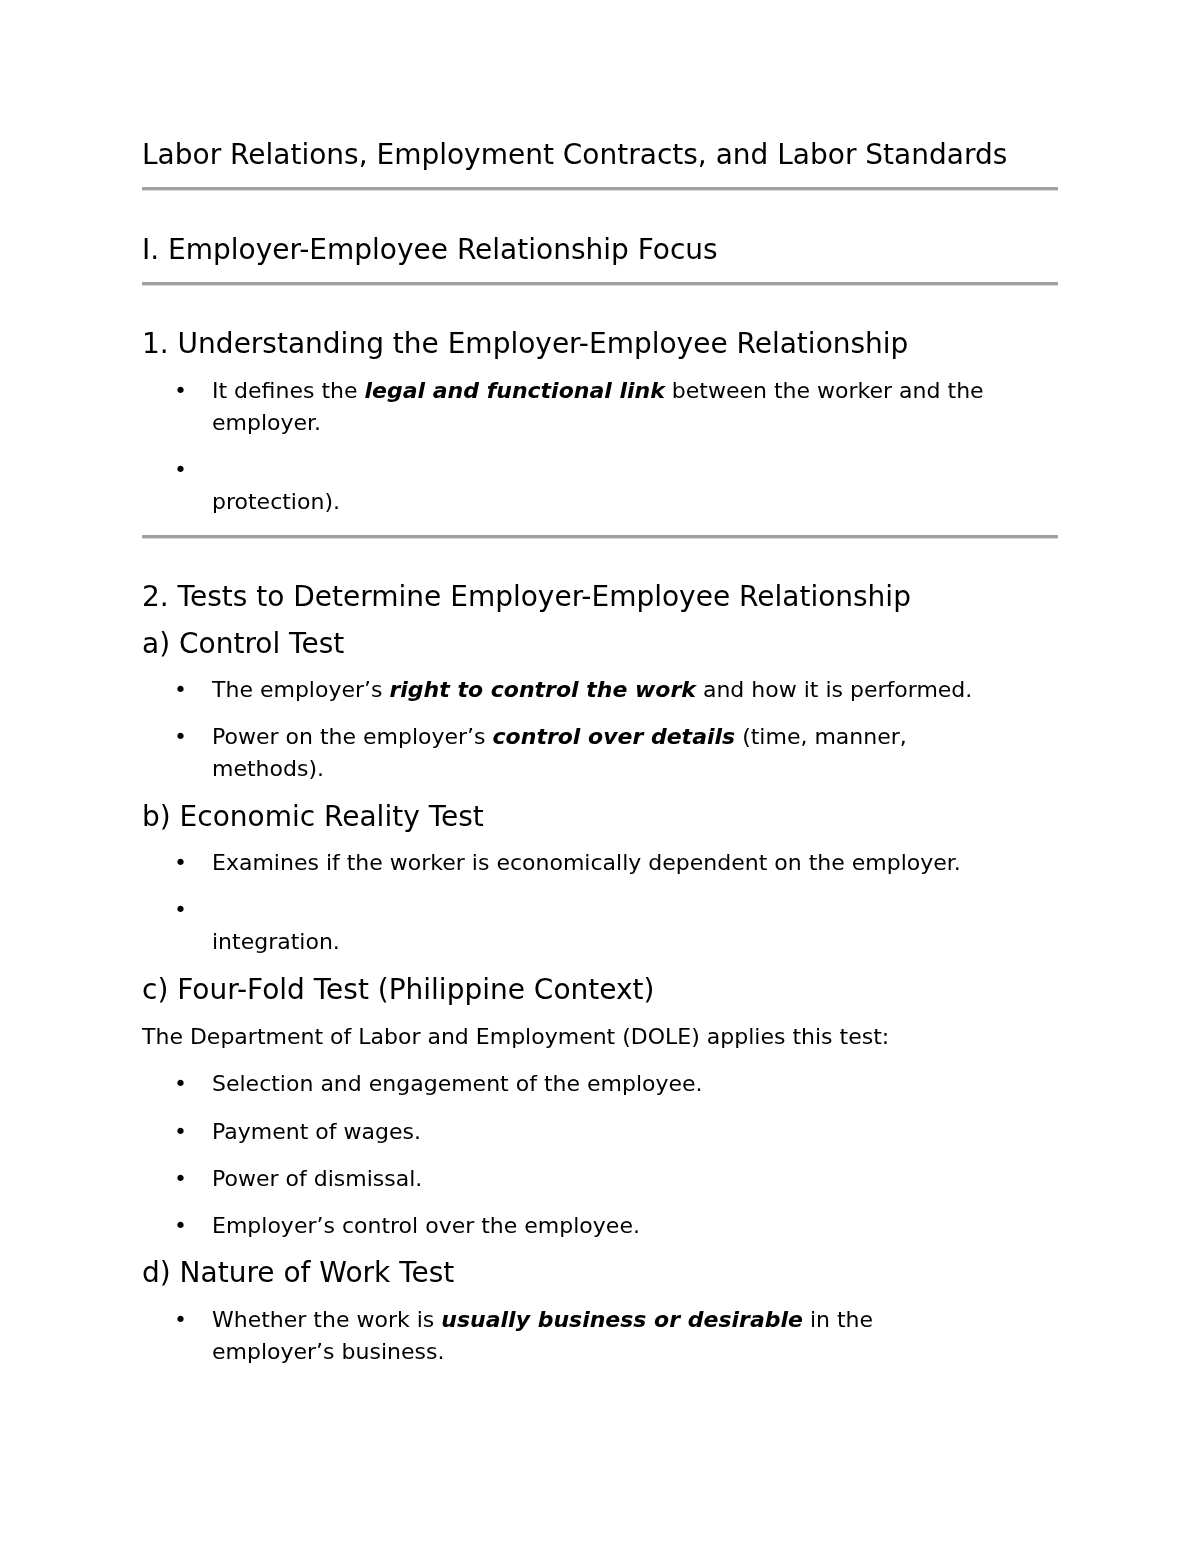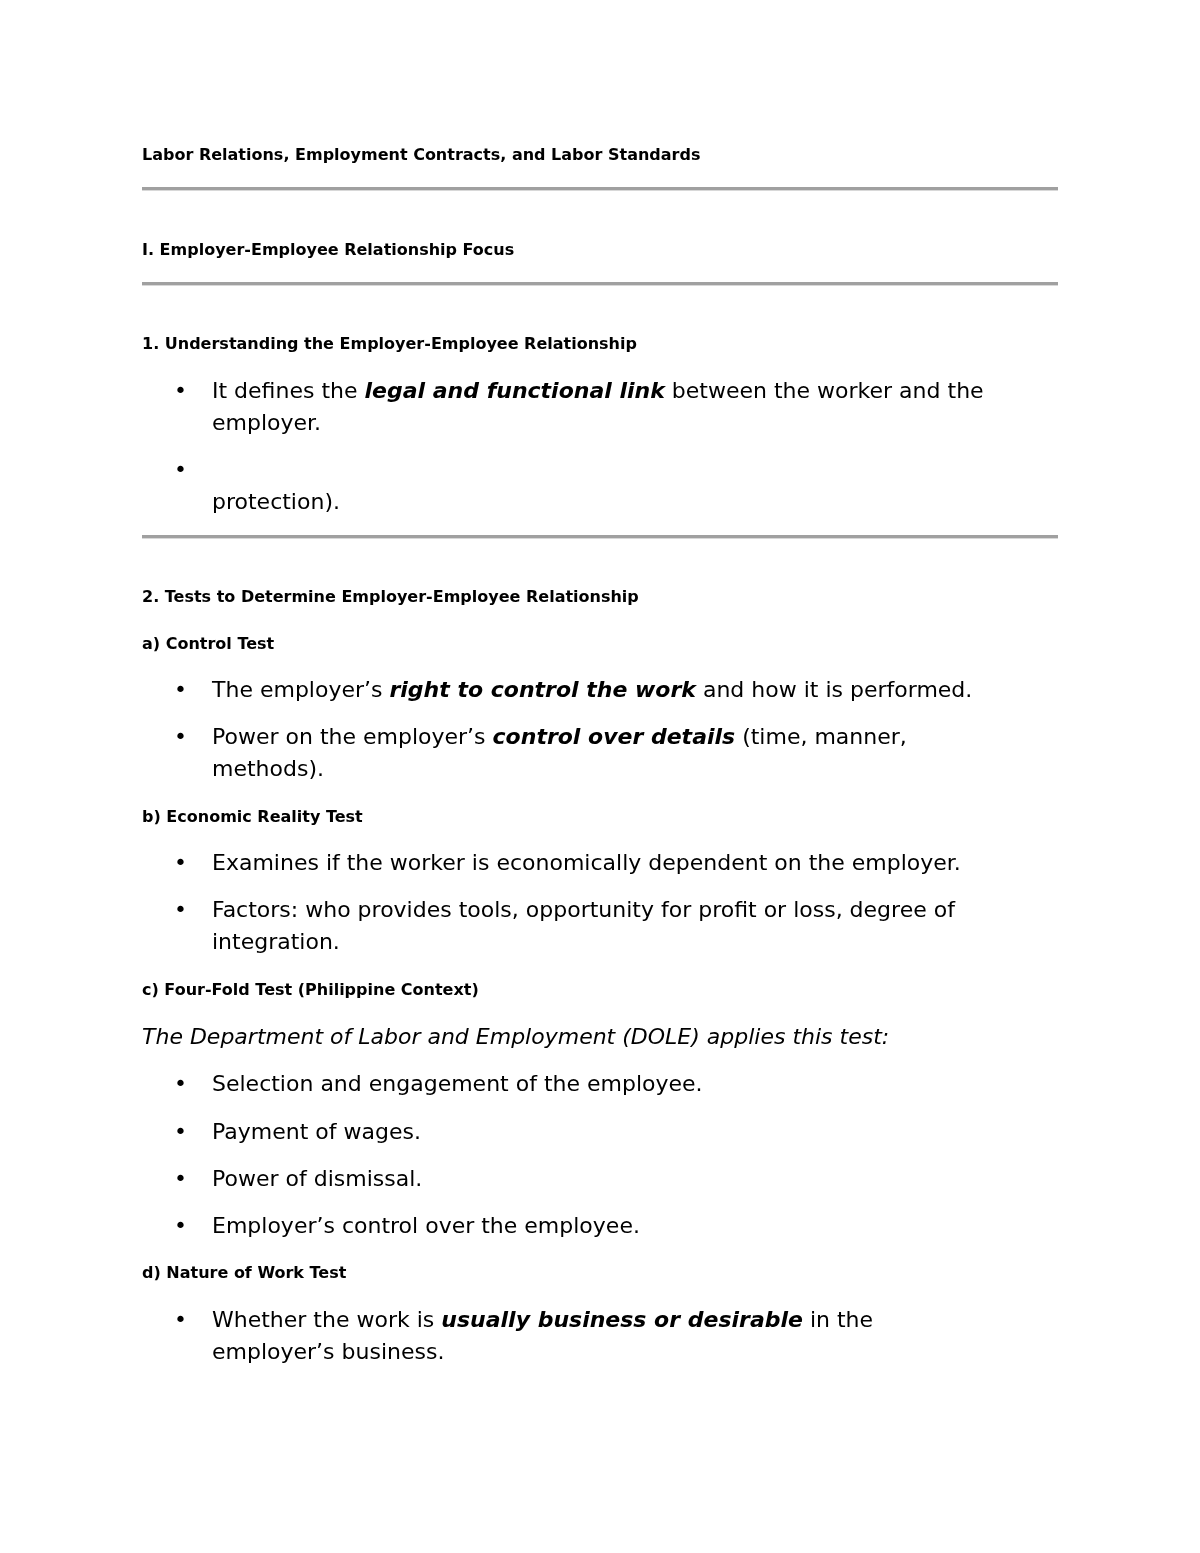--- a/index.html
+++ b/index.html
@@ -1,21 +1,21 @@
 <!DOCTYPE html>
 <html><head>
   <meta charset="utf-8">
   <style>
     html, body { margin: 0; padding: 0; background: #ffffff; }
     body { width: 1200px; height: 1553px; position: relative; overflow: hidden;
            font-family: "DejaVu Sans", sans-serif; color: #000; }
     .page { position: absolute; left: 142px; top: 0; width: 916px; }
     .abs { position: absolute; left: 0; white-space: nowrap; }
-    .h { font-weight: bold; font-size: 16px; line-height: 28px; }
-    .p { font-size: 22px; line-height: 32px; font-style: italic; }
+    .h { font-weight: normal; font-size: 28px; line-height: 28px; }
+    .p { font-size: 22px; line-height: 32px; }
     .hr { position: absolute; left: 0; width: 916px; height: 3px; background: #a0a0a0;
           border-bottom: 1px solid #d8d8d8; }
     .li { position: absolute; left: 0; width: 916px; font-size: 22px; line-height: 32px; }
     .li .bullet { position: absolute; left: 32px; top: 0; font-size: 22px; }
     .li .txt { position: absolute; left: 70px; width: 840px; white-space: normal; }
     b { font-weight: bold; font-style: italic; }
   </style>
 </head>
 <body>
 
@@ -51,21 +51,21 @@
     <span class="txt"><span>Power on the employer’s </span><b>control over details</b><span> (time, manner,</span><br><span>methods).</span></span>
   </div>
 
   <div class="abs h" style="top:803px">b) Economic Reality Test</div>
   <div class="li" style="top:847px">
     <span class="bullet">•</span>
     <span class="txt"><span>Examines if the worker is economically dependent on the employer.</span></span>
   </div>
   <div class="li" style="top:894px">
     <span class="bullet">•</span>
-    <span class="txt"><span>Factors: who provides tools, opportunity for profit or loss, degree of</span><br><span>integration.</span></span>
+    <span class="txt"><br><span>integration.</span></span>
   </div>
 
   <div class="abs h" style="top:976px">c) Four-Fold Test (Philippine Context)</div>
   <div class="abs p" style="top:1021px">The Department of Labor and Employment (DOLE) applies this test:</div>
 
   <div class="li" style="top:1068px">
     <span class="bullet">•</span>
     <span class="txt"><span>Selection and engagement of the employee.</span></span>
   </div>
   <div class="li" style="top:1116px">

